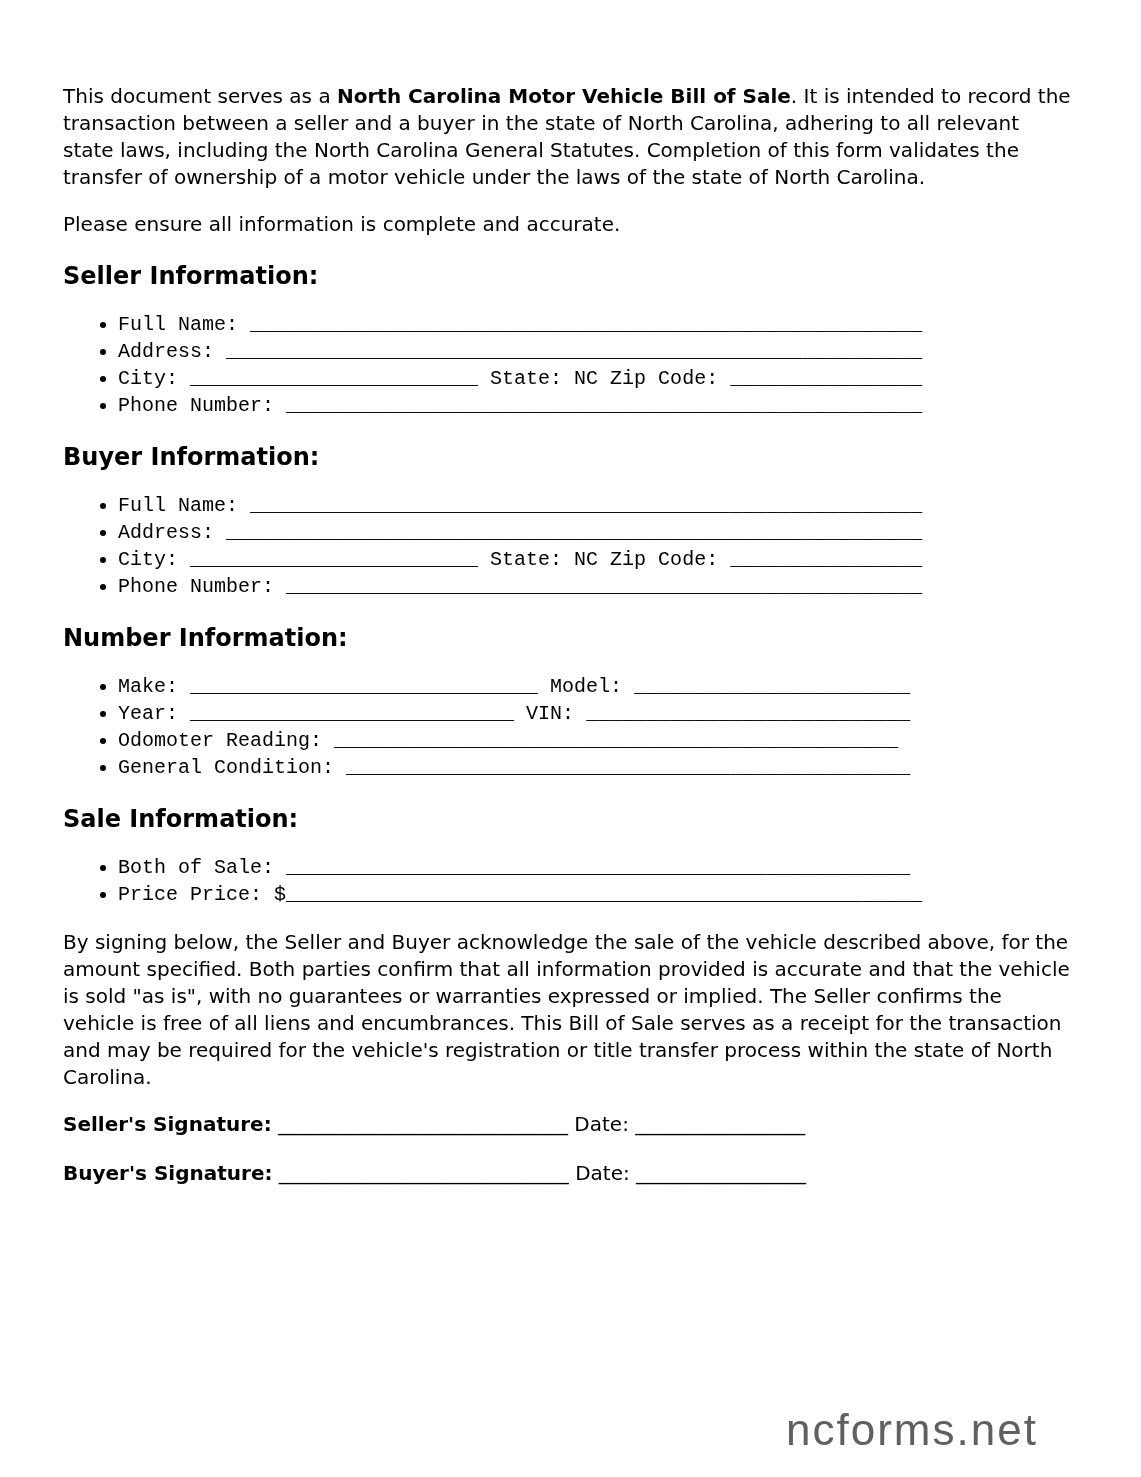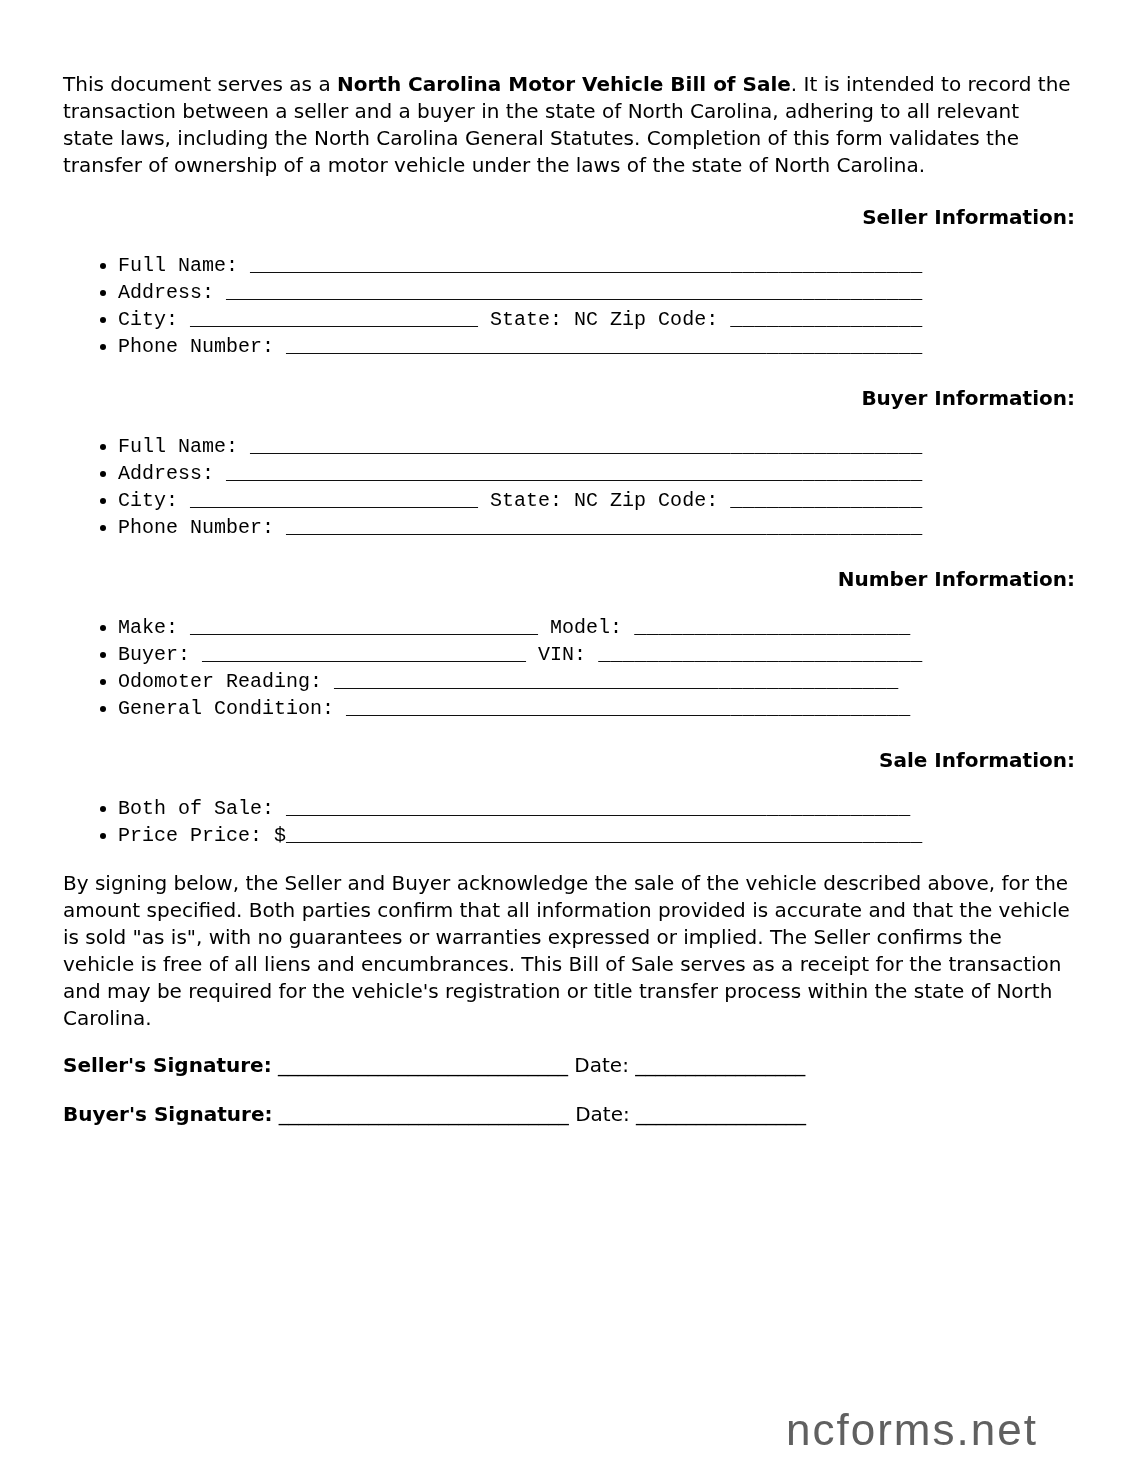--- a/index.html
+++ b/index.html
@@ -16,28 +16,27 @@
     line-height: 27px;
     color: #000000;
   }
   .doc {
     position: absolute;
     top: 71px;
     left: 63px;
     width: 1012px;
   }
   p.para {
-    margin: 0 0 20px 0;
+    margin: 12px 0 20px 0;
   }
   h3.section-heading {
-    font-size: 20px;
+    font-size: 24px;
     font-weight: bold;
     margin: 25px 0 21px 0;
     line-height: 27px;
-    text-align: right;
   }
   ul.field-list {
     margin: 0 0 21px 0;
     padding-left: 55px;
     list-style: disc outside;
     font-family: Liberation Mono, monospace;
   }
   ul.field-list li {
     line-height: 27px;
   }
@@ -65,41 +64,42 @@
     font-weight: normal;
   }
 </style>
 </head>
 <body>
 
 <div class="doc">
 
   <p class="para"><span>This document serves as a </span><b>North Carolina Motor Vehicle Bill of Sale</b><span>. It is intended to record the transaction between a seller and a buyer in the state of North Carolina, adhering to all relevant state laws, including the North Carolina General Statutes. Completion of this form validates the transfer of ownership of a motor vehicle under the laws of the state of North Carolina.</span></p>
 
+  <p class="para">Please ensure all information is complete and accurate.</p>
 
   <h3 class="section-heading">Seller Information:</h3>
   <ul class="field-list">
     <li><span>Full Name:</span> <span class="blank">________________________________________________________</span></li>
     <li><span>Address:</span> <span class="blank">__________________________________________________________</span></li>
     <li><span>City:</span> <span class="blank">________________________</span> <span>State: NC Zip Code:</span> <span class="blank">________________</span></li>
     <li><span>Phone Number:</span> <span class="blank">_____________________________________________________</span></li>
   </ul>
 
   <h3 class="section-heading">Buyer Information:</h3>
   <ul class="field-list">
     <li><span>Full Name:</span> <span class="blank">________________________________________________________</span></li>
     <li><span>Address:</span> <span class="blank">__________________________________________________________</span></li>
     <li><span>City:</span> <span class="blank">________________________</span> <span>State: NC Zip Code:</span> <span class="blank">________________</span></li>
     <li><span>Phone Number:</span> <span class="blank">_____________________________________________________</span></li>
   </ul>
 
   <h3 class="section-heading">Number Information:</h3>
   <ul class="field-list">
     <li><span>Make:</span> <span class="blank">_____________________________</span> <span>Model:</span> <span class="blank">_______________________</span></li>
-    <li><span>Buyer:</span> <span class="blank">___________________________</span> <span>VIN:</span> <span class="blank">___________________________</span></li>
+    <li><span>Year:</span> <span class="blank">___________________________</span> <span>VIN:</span> <span class="blank">___________________________</span></li>
     <li><span>Odomoter Reading:</span> <span class="blank">_______________________________________________</span></li>
     <li><span>General Condition:</span> <span class="blank">_______________________________________________</span></li>
   </ul>
 
   <h3 class="section-heading">Sale Information:</h3>
   <ul class="field-list">
     <li><span>Both of Sale:</span> <span class="blank">____________________________________________________</span></li>
     <li><span>Price Price: $</span><span class="blank">_____________________________________________________</span></li>
   </ul>
 

